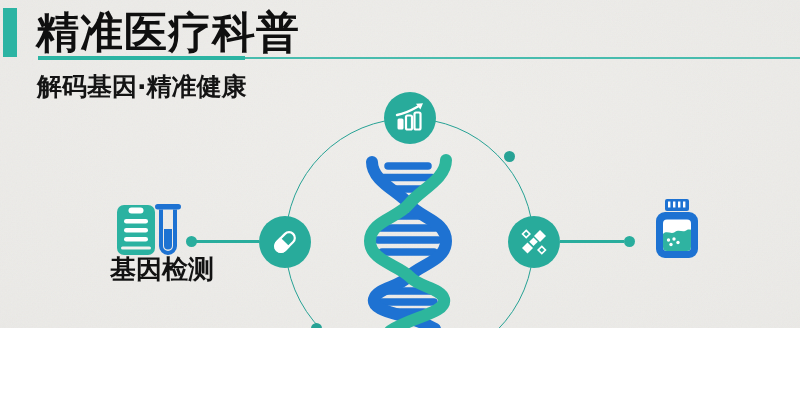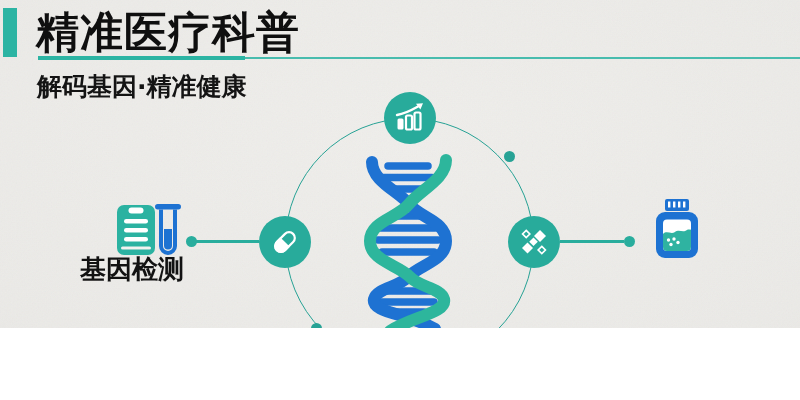--- a/index.html
+++ b/index.html
@@ -43,21 +43,21 @@
   .conn-line.l { left:196px; width:63px; }
   .conn-line.r { left:560px; width:64px; }
   .conn-dot { position:absolute; width:11px; height:11px; border-radius:50%; background:#29ad9d; top:236px; }
   .conn-dot.l { left:186px; }
   .conn-dot.r { left:624px; }
 
   
   .abs { position:absolute; }
   .side-label { position:absolute; font-size:26px; font-weight:700; color:#121212;
                 text-align:center; white-space:nowrap; }
-  .side-label.left  { left:76px;  top:252px; width:112px; }
+  .side-label.left  { left:106px;  top:252px; width:112px; }
   .side-label.right { left:636px; top:253px; width:84px; }
 </style>
 </head>
 <body>
 
 <div class="stage">
 
   <svg class="grain" width="800" height="400">
     <filter id="noise">
         <feTurbulence type="fractalNoise" baseFrequency="0.8" numOctaves="2"></feTurbulence>

